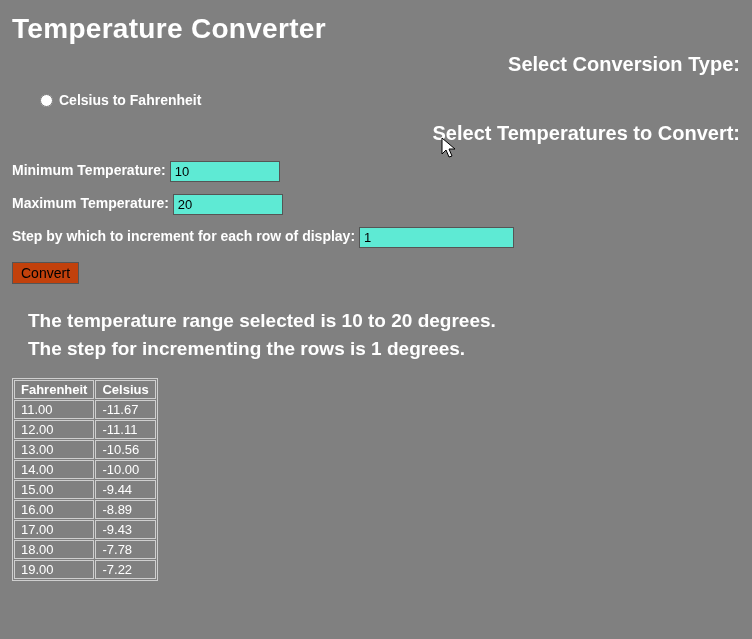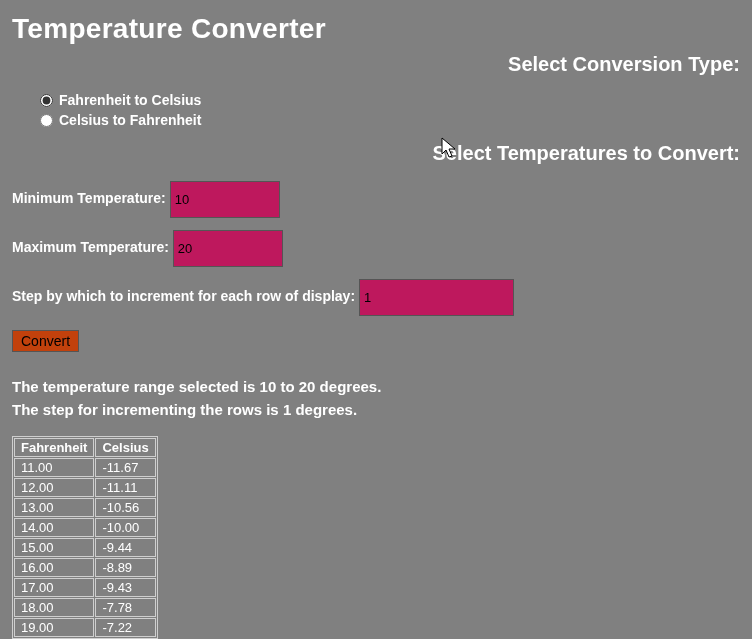--- a/index.html
+++ b/index.html
@@ -41,46 +41,46 @@
     margin: 0 6px 0 0;
     accent-color: #333;
   }
   .field-row {
     padding: 6px 0;
     font-weight: bold;
     font-size: 14px;
   }
   .field-row input[type=text] {
     border: 1px solid #555;
-    height: 37px;
+    height: 21px;
     width: 110px;
     padding: 1px 4px;
     font-size: 13px;
-    background: #be185d;
+    background: #5eead4;
     color: #000;
     vertical-align: middle;
   }
   .field-step input[type=text] { width: 155px; }
   .convert-btn {
     margin-top: 8px;
     background: #c2410c;
     color: #000;
     border: 1px solid #555;
     padding: 2px 8px;
     font-size: 14px;
     font-family: inherit;
     cursor: pointer;
   }
   .summary {
     margin-top: 26px;
   }
   .summary-line {
-    font-size: 15px;
+    font-size: 19px;
     font-weight: bold;
-    margin: 6px 0;
+    margin: 6px 16px;
   }
   table.results {
     margin-top: 18px;
     border-collapse: separate;
     border-spacing: 1px;
     border: 1px solid #cfcfcf;
     background: #808080;
   }
   table.results th, table.results td {
     border: 1px solid #cfcfcf;
@@ -103,24 +103,20 @@
 </style>
 </head>
 <body>
 
 <div class="page">
   <h1>Temperature Converter</h1>
 
   <h2>Select Conversion Type:</h2>
 
   <div class="radios">
-    <label class="radio-row">
-      <input type="radio" name="conv" checked="" style="">
-      <span>Fahrenheit to Celsius</span>
-    </label>
     <label class="radio-row">
       <input type="radio" name="conv" style="">
       <span>Celsius to Fahrenheit</span>
     </label>
   </div>
 
   <h2>Select Temperatures to Convert:</h2>
 
   <div class="field-row">
     <span>Minimum Temperature:</span>

